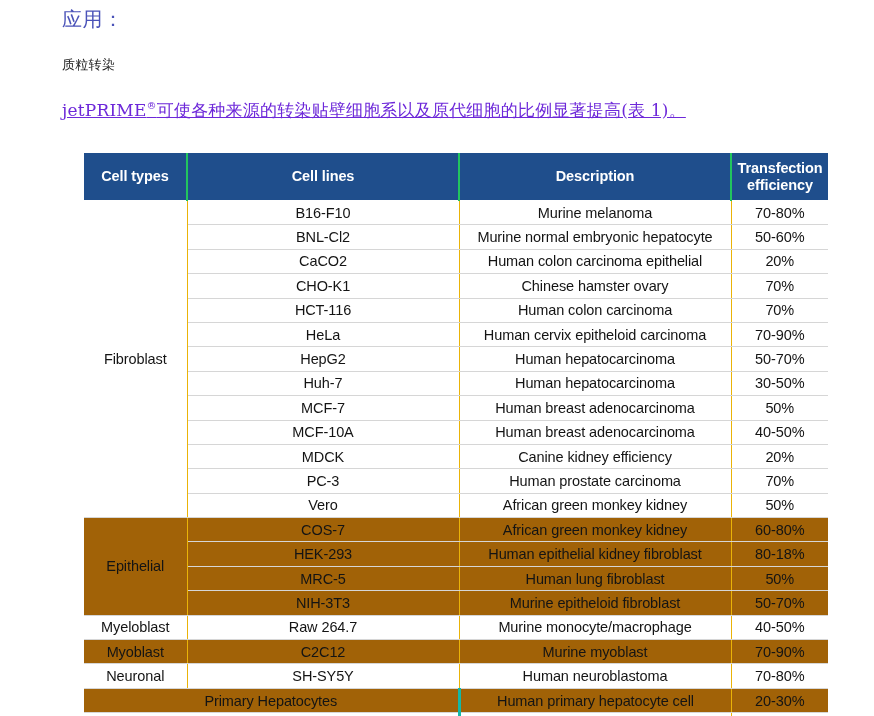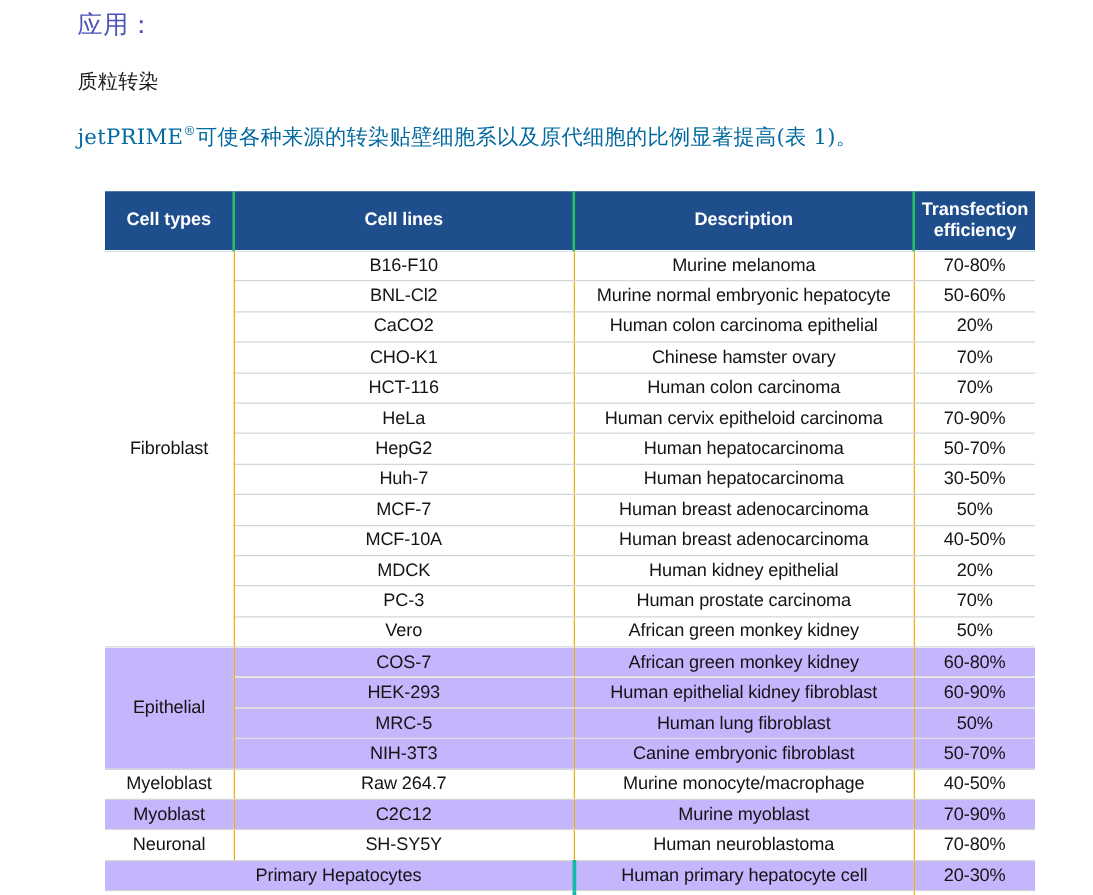--- a/index.html
+++ b/index.html
@@ -36,37 +36,38 @@
     line-height: 26px;
     color: #4A52B8;
     font-weight: normal;
     margin: 0;
     padding-top: 2px;
     letter-spacing: 0.5px;
   }
 
   .subhead {
     font-family: "DejaVu Serif", "Liberation Serif", serif;
-    font-size: 16px;
+    font-size: 13px;
     line-height: 22px;
     color: #1a1a1a;
     margin: 0;
     padding-top: 22px;
     letter-spacing: 0.3px;
   }
 
   .para {
     font-family: "DejaVu Serif", "Liberation Serif", serif;
     font-size: 17px;
     line-height: 24px;
-    color: #0369a1;
+    color: #6d28d9;
     margin: 0;
     padding-top: 22px;
     letter-spacing: 0.2px;
     white-space: nowrap;
+    text-decoration: underline;
   }
   .para .reg {
     font-size: 10px;
     vertical-align: super;
     line-height: 0;
   }
 
   
   .table-wrap {
     position: absolute;
@@ -114,21 +115,21 @@
     border-bottom: 1px solid #d6d6d6;
     color: #141414;
     letter-spacing: -0.1px;
     overflow: hidden;
     white-space: nowrap;
   }
 
   
   td.sep-r, th.sep-r { border-right: 1px solid #eab308; }
 
-  tr.shade td { background: #c4b5fd; }
+  tr.shade td { background: #a16207; }
 
   td.group {
     border-bottom: 1px solid #d6d6d6;
   }
 
   td.span2 {
     border-right: 3px solid #14b8a6;
   }
 
   tr.lastrow td { border-bottom: none; }
@@ -207,21 +208,21 @@
             <td class="sep-r">Human breast adenocarcinoma</td>
             <td>50%</td>
           </tr>
           <tr>
             <td class="sep-r">MCF-10A</td>
             <td class="sep-r">Human breast adenocarcinoma</td>
             <td>40-50%</td>
           </tr>
           <tr>
             <td class="sep-r">MDCK</td>
-            <td class="sep-r">Human kidney epithelial</td>
+            <td class="sep-r">Canine kidney efficiency</td>
             <td>20%</td>
           </tr>
           <tr>
             <td class="sep-r">PC-3</td>
             <td class="sep-r">Human prostate carcinoma</td>
             <td>70%</td>
           </tr>
           <tr>
             <td class="sep-r">Vero</td>
             <td class="sep-r">African green monkey kidney</td>
@@ -229,30 +230,30 @@
           </tr>
           <tr class="shade">
             <td class="group sep-r" rowspan="4">Epithelial</td>
             <td class="sep-r">COS-7</td>
             <td class="sep-r">African green monkey kidney</td>
             <td>60-80%</td>
           </tr>
           <tr class="shade">
             <td class="sep-r">HEK-293</td>
             <td class="sep-r">Human epithelial kidney fibroblast</td>
-            <td>60-90%</td>
+            <td>80-18%</td>
           </tr>
           <tr class="shade">
             <td class="sep-r">MRC-5</td>
             <td class="sep-r">Human lung fibroblast</td>
             <td>50%</td>
           </tr>
           <tr class="shade">
             <td class="sep-r">NIH-3T3</td>
-            <td class="sep-r">Canine embryonic fibroblast</td>
+            <td class="sep-r">Murine epitheloid fibroblast</td>
             <td>50-70%</td>
           </tr>
           <tr>
             <td class="group sep-r" rowspan="1">Myeloblast</td>
             <td class="sep-r">Raw 264.7</td>
             <td class="sep-r">Murine monocyte/macrophage</td>
             <td>40-50%</td>
           </tr>
           <tr class="shade">
             <td class="group sep-r" rowspan="1">Myoblast</td>

